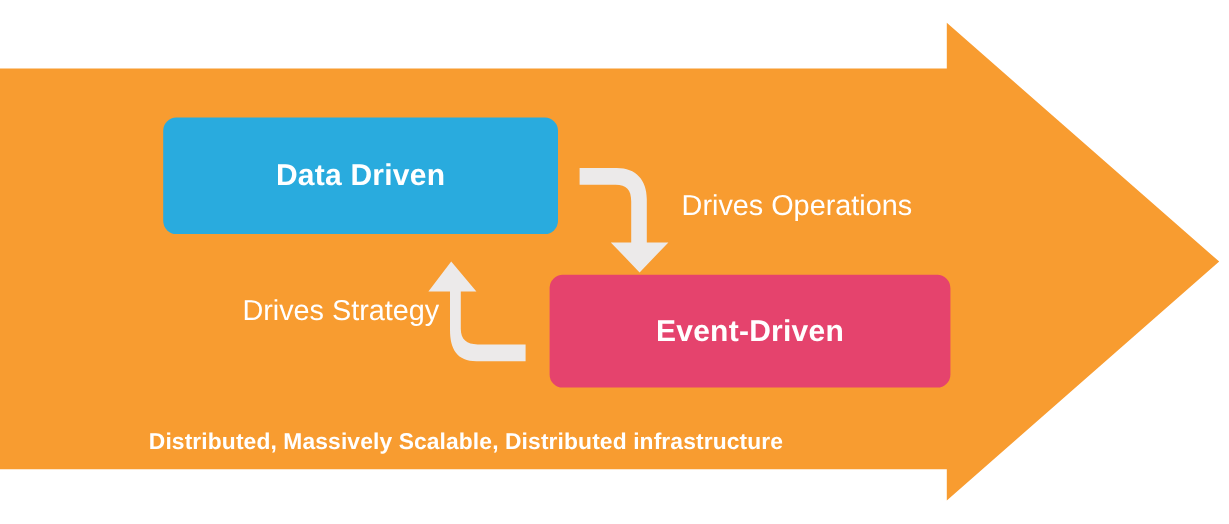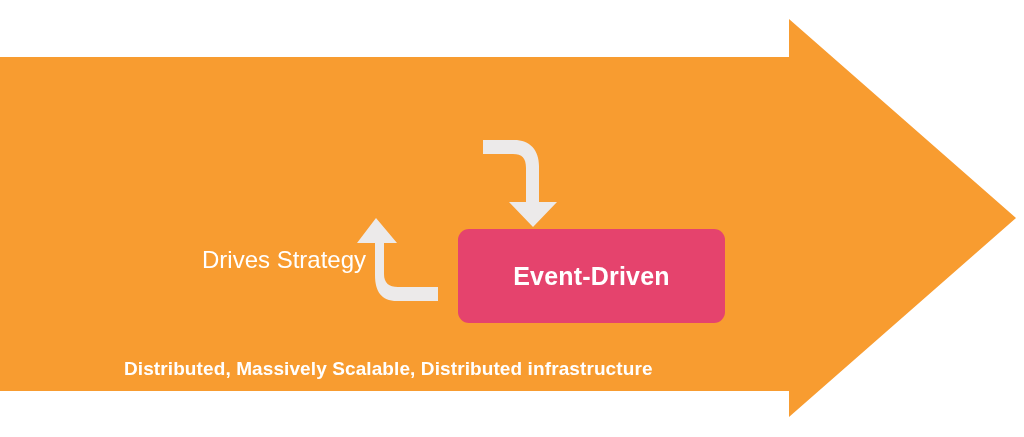--- a/index.html
+++ b/index.html
@@ -42,21 +42,21 @@
   }
   #box-data-driven {
     left: 136px;
     top: 98px;
     width: 329px;
     height: 97px;
   }
   #box-event-driven {
     left: 458px;
     top: 229px;
-    width: 267px;
+    width: 334px;
     height: 94px;
     border-radius: 11px;
   }
   .edge-label {
     position: absolute;
     color: #ffffff;
     font-size: 24px;
     font-weight: normal;
     line-height: 1;
     white-space: nowrap;
@@ -98,31 +98,35 @@
 </style>
 </head>
 <body>
 
 <div id="canvas">
 
   <svg id="bg-arrow-svg" viewBox="0 0 1024 437" xmlns="http://www.w3.org/2000/svg">
     <polygon points="0,57 789,57 789,19 1016,218 789,417 789,391 0,391" fill="#f89c30"></polygon>
   </svg>
 
+  <div class="node-box" id="box-data-driven" style="background:#29abde;">
+    <span class="node-label">Data Driven</span>
+  </div>
 
   <div class="node-box" id="box-event-driven" style="background:#e5436d;">
     <span class="node-label">Event-Driven</span>
   </div>
 
   <svg class="connector-svg" id="connector-down" viewBox="0 0 90 100" xmlns="http://www.w3.org/2000/svg">
     <path d="M 5,10 L 36,10 C 52,10 61,20 61,36 L 61,72 L 79,72 L 55,97 L 31,72 L 48,72 L 48,38 C 48,28 44,24 35,24 L 5,24 Z" fill="#eceaea"></path>
   </svg>
 
   <svg class="connector-svg" id="connector-up" viewBox="0 0 100 95" xmlns="http://www.w3.org/2000/svg">
     <path d="M 23,31 L 5,31 L 24,6 L 45,31 L 32,31 L 32,62 C 32,71 37,75 46,75 L 86,75 L 86,89 L 45,89 C 29,89 23,79 23,63 Z" fill="#eceaea"></path>
   </svg>
 
+  <div class="edge-label" id="label-drives-operations">Drives Operations</div>
 
   <div class="edge-label" id="label-drives-strategy">Drives Strategy</div>
 
   <div id="footer-caption">Distributed, Massively Scalable, Distributed infrastructure</div>
 
 </div>
 
 </body></html>

